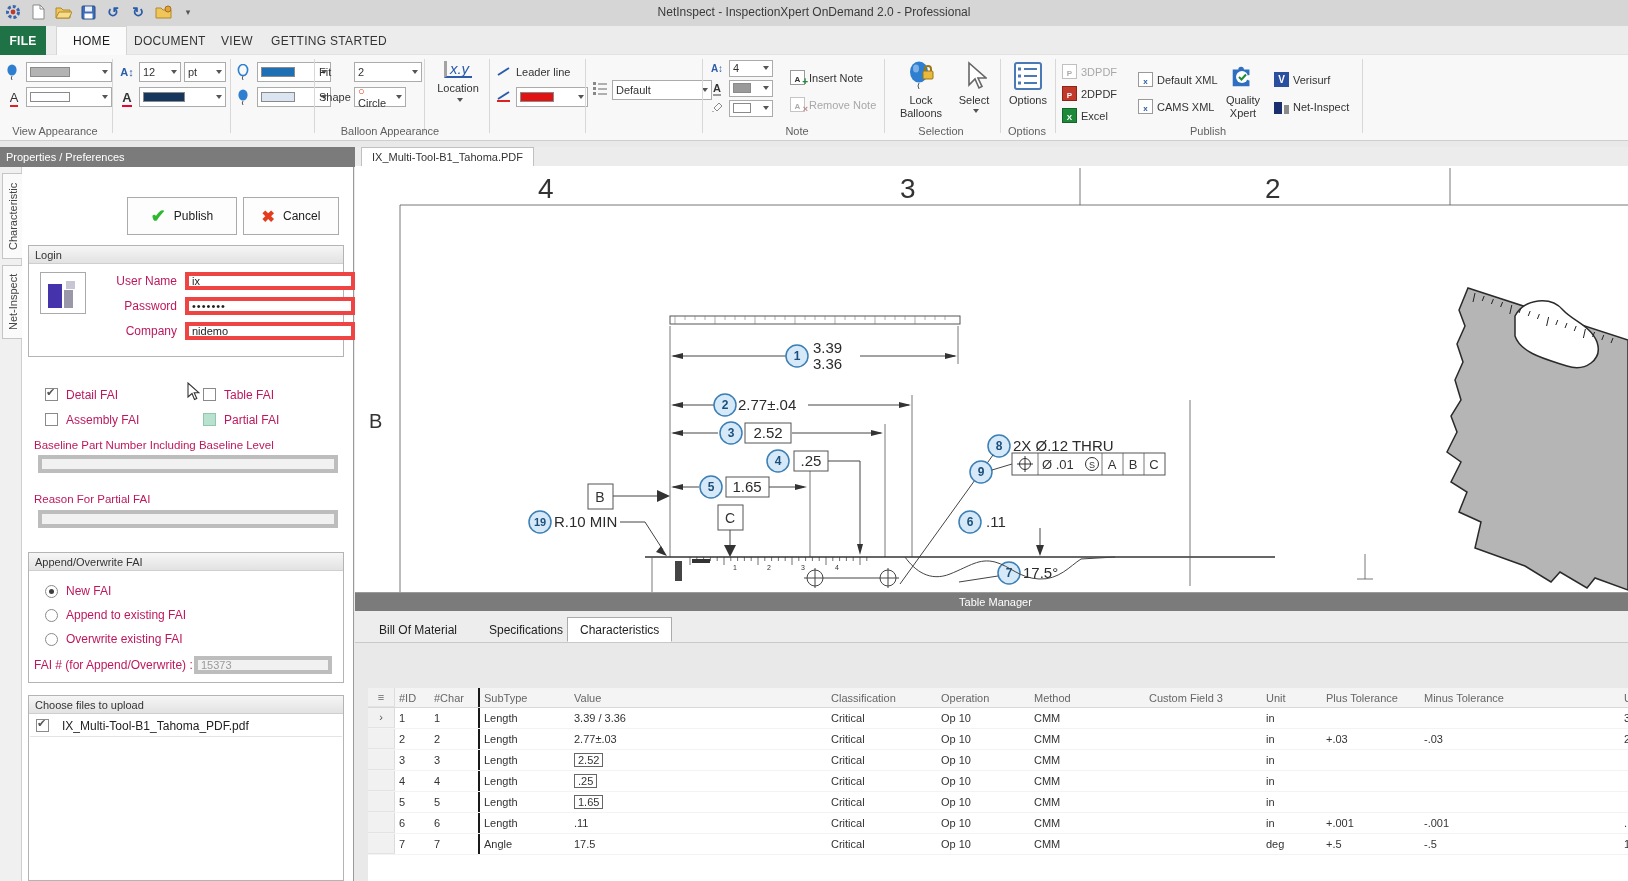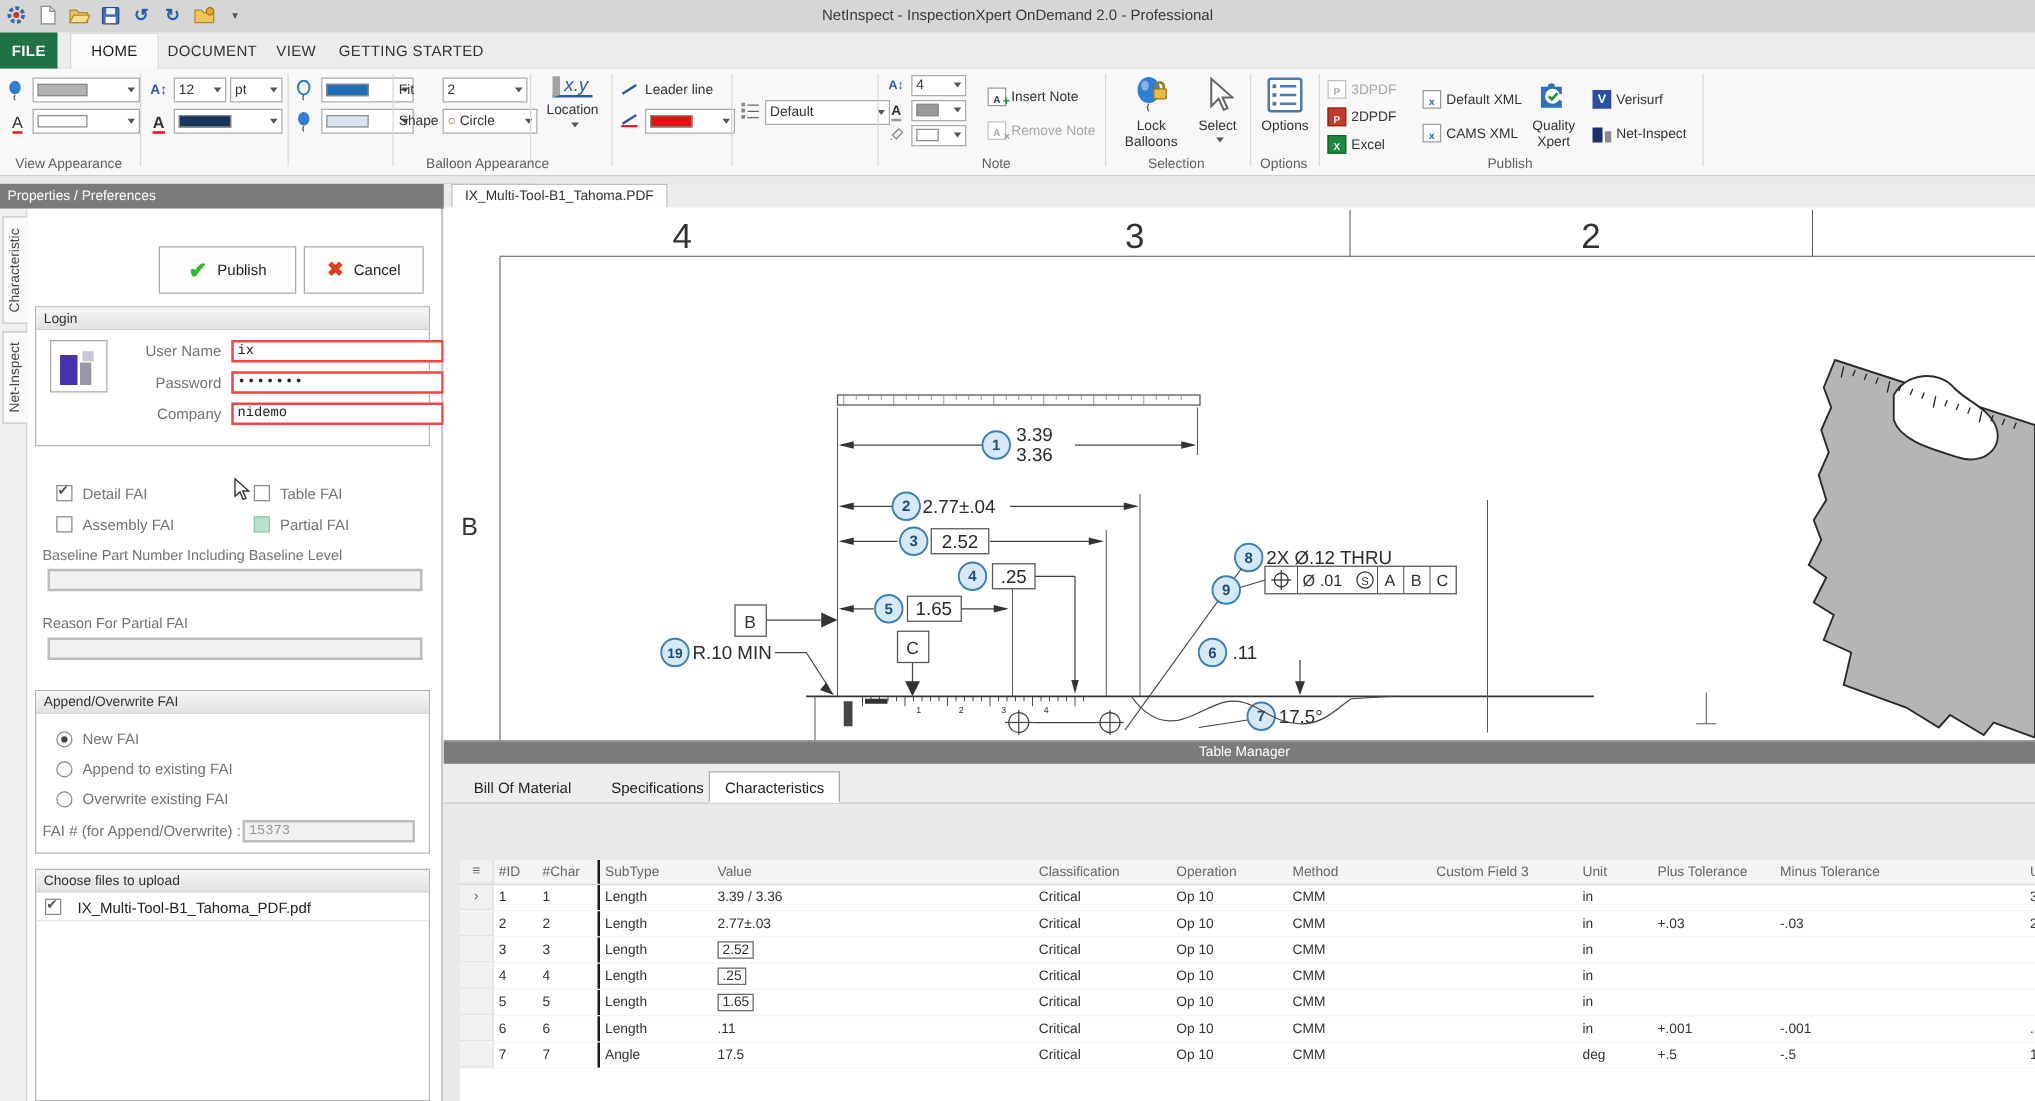--- a/index.html
+++ b/index.html
@@ -37,23 +37,23 @@
   
   #props { position:absolute; left:0; top:147px; width:354px; height:734px; background:#fff; border-right:1px solid #9a9a9a; }
   #props-header { position:absolute; left:0; top:0; width:426px; height:20px; background:#7b7b7b; color:#fff; font-size:11px; line-height:20px; padding-left:6px; }
   .hdr-btn { position:absolute; top:2px; width:20px; height:16px; background:#e8e8e8; border:1px solid #bbb; color:#333; font-size:11px; text-align:center; line-height:14px; }
   #side-strip { position:absolute; left:0; top:20px; width:22px; height:714px; background:#f0f0f0; border-right:1px solid #cfcfcf; }
   .side-tab { position:absolute; left:2px; width:20px; background:#fafafa; border:1px solid #c5c5c5; border-left:none; writing-mode:vertical-rl; transform:rotate(180deg); font-size:11px; color:#444; display:flex; align-items:center; justify-content:center; }
   #props-content { position:absolute; left:22px; top:20px; right:0; bottom:0; background:#fff; }
   .pbtn { position:absolute; top:30px; height:38px; background:#fdfdfd; border:1px solid #ababab; display:flex; align-items:center; justify-content:center; gap:8px; font-size:12px; color:#222; }
   .gbox { position:absolute; left:6px; width:316px; border:1px solid #b4b4b4; background:#fff; }
   .gbox-title { height:18px; background:linear-gradient(#f6f6f6,#e2e2e2); border-bottom:1px solid #cfcfcf; font-size:11px; color:#333; line-height:18px; padding-left:6px; }
-  .flabel { position:absolute; font-size:12px; color:#737373; }
+  .flabel { position:absolute; font-size:12px; color:#be185d; }
   .r-align { text-align:right; }
-  .tinput { position:absolute; height:18px; border:2px solid #ef4444; background:#fff; font-size:11px; padding:0 3px; font-family:Liberation Mono, monospace; color:#222; }
+  .tinput { position:absolute; height:18px; border:4px solid #ef4444; background:#fff; font-size:11px; padding:0 3px; font-family:Liberation Sans, sans-serif; color:#222; }
   .tinput.disabled { background:#f1f1f1; border-color:#bdbdbd; color:#9a9a9a; }
   .cb { position:absolute; width:13px; height:13px; border:1px solid #8a8a8a; background:#fff; }
   .cb.checked::after { content:"✔"; position:absolute; left:0px; top:-3px; font-size:11px; color:#555; }
   .cb.partial { background:#b8e2cf; border-color:#93c7ad; }
   .radio { position:absolute; width:13px; height:13px; border:1px solid #8a8a8a; border-radius:50%; background:#fff; }
   .radio.sel::after { content:""; position:absolute; left:3px; top:3px; width:5px; height:5px; border-radius:50%; background:#3f3f3f; }
   #file-row { position:absolute; left:1px; right:1px; top:19px; height:22px; background:#fff; border-bottom:1px solid #e4e4e4; font-size:12px; color:#222; }
 
   
   #doc { position:absolute; left:355px; top:147px; width:1273px; height:445px; background:#ececec; }
@@ -215,30 +215,30 @@
     <div class="abs" style="left:319px; top:6px;">
       <div class="rrow">
         <span style="font-size:11px;color:#333;width:32px;">Fit</span>
         <div class="dd" style="width:68px;">
             <span>2</span>
             <span class="caret"></span>
           </div>
       </div>
       <div class="rrow">
         <span style="font-size:11px;color:#333;width:32px;">Shape</span>
-        <div class="dd" style="width:76px;">
+        <div class="dd" style="width:52px;">
             <span><span style="color:#e0401f;">○</span> <span>Circle</span></span>
             <span class="caret"></span>
           </div>
       </div>
     </div>
     <div class="rdiv" style="left:424px;"></div>
 
     <div class="bigbtn" style="left:430px; width:56px;">
-      <span style="font-size:15px;color:#2a5caa;font-style:italic;border-left:6px solid #a3a3a3;border-bottom:2px solid #2a5caa;padding:1px 3px;">x.y</span>
+      <span style="font-size:15px;color:#2a5caa;font-style:italic;border-left:3px solid #a3a3a3;border-bottom:2px solid #2a5caa;padding:1px 3px;">x.y</span>
       <span style="margin-top:4px;">Location</span>
       <span class="caret" style="margin-top:3px;"></span>
     </div>
     <div class="rdiv" style="left:489px;"></div>
 
     <div class="abs" style="left:495px; top:6px;">
       <div class="rrow">
         <span class="ric"><svg width="16" height="12" viewBox="0 0 16 12">
               <line x1="2" y1="10" x2="13" y2="3" stroke="#2a5caa" stroke-width="2"></line>
             </svg></span>

